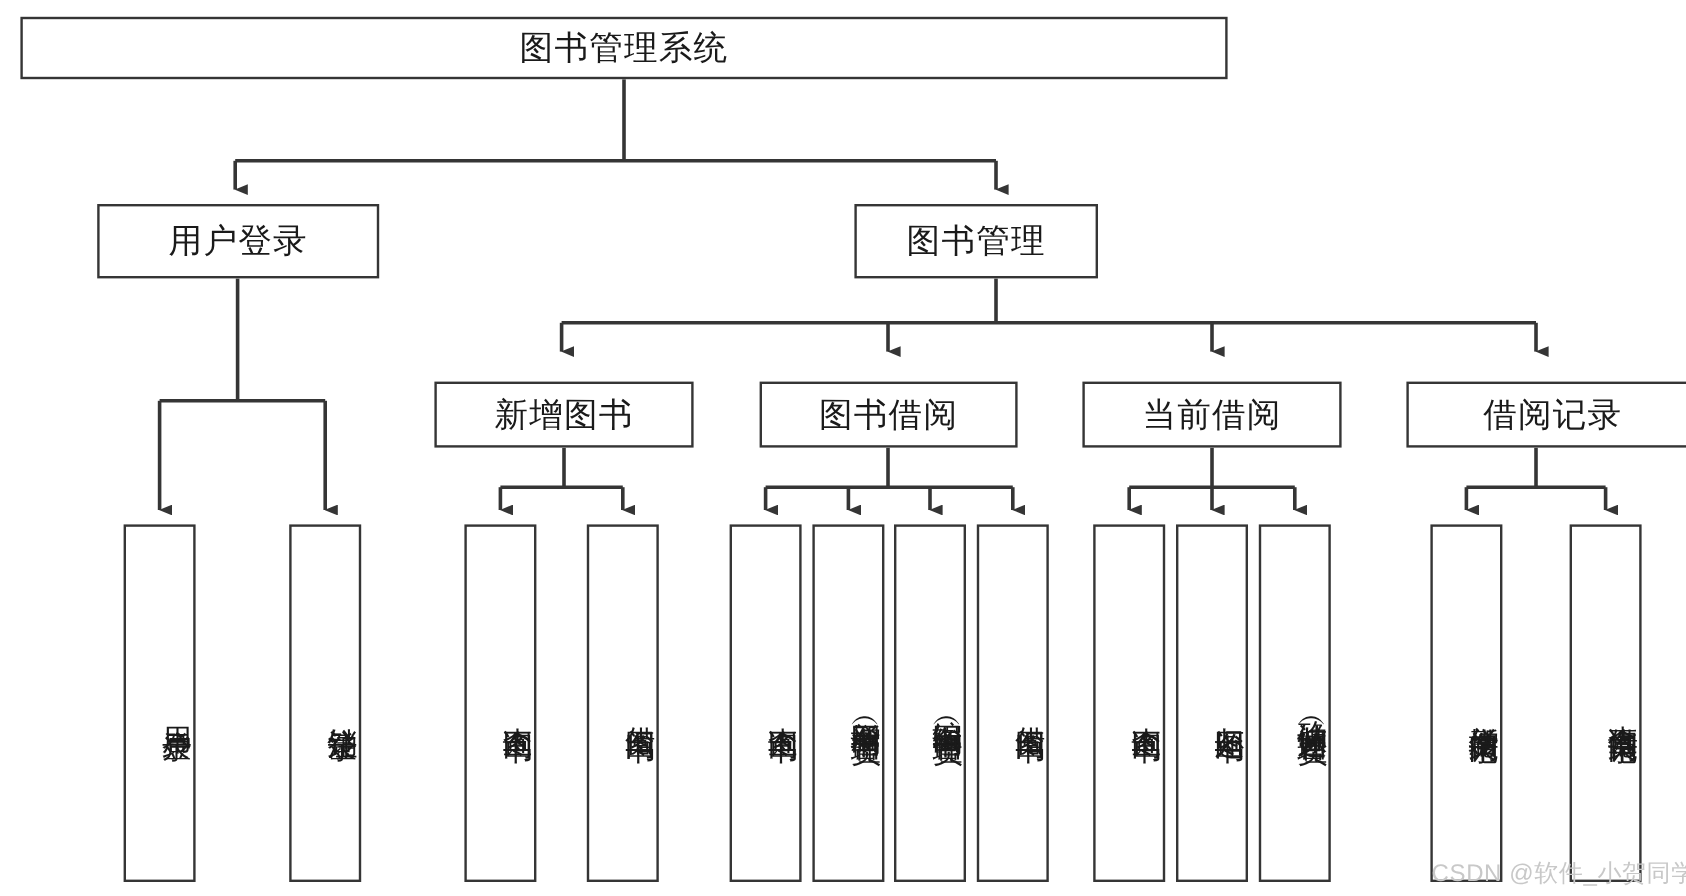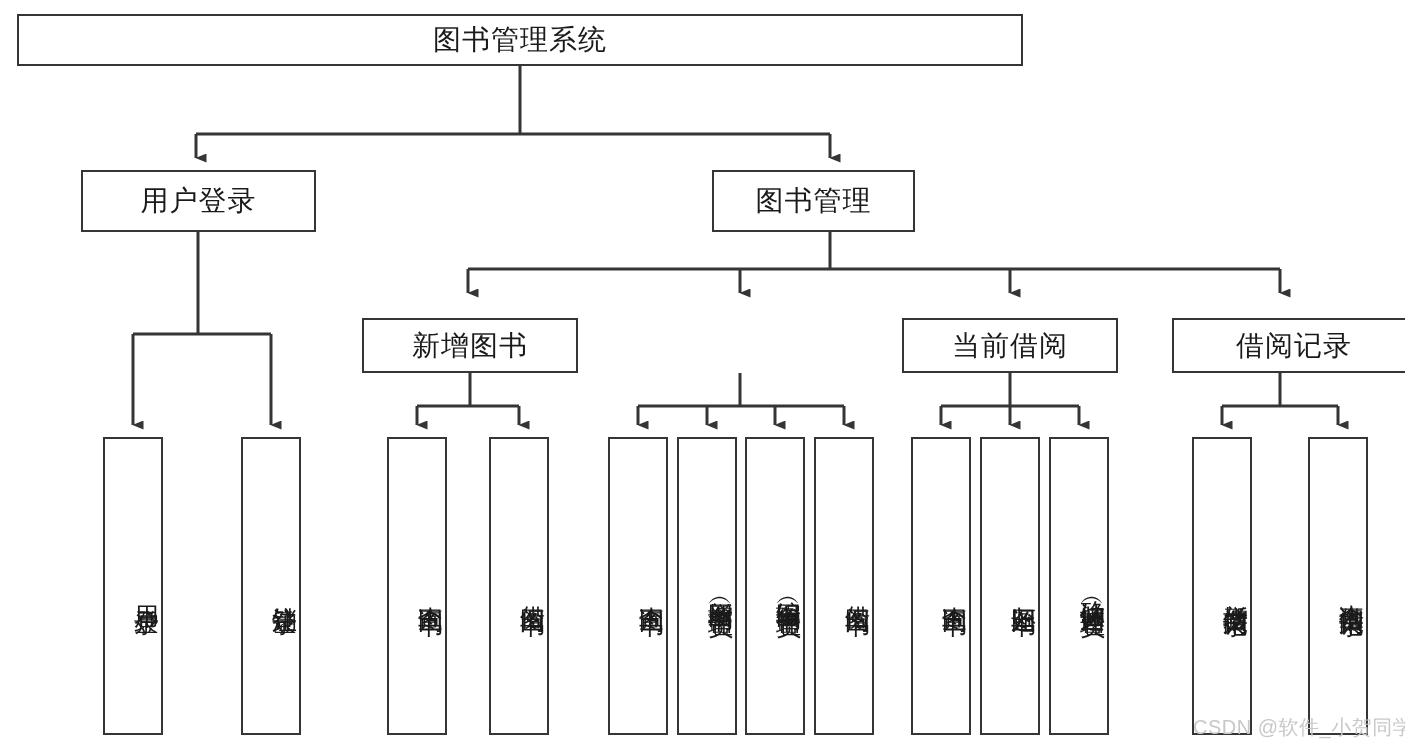--- a/index.html
+++ b/index.html
@@ -144,20 +144,23 @@
   <div class="node-box horizontal" style="left:81px; top:170px; width:235px; height:62px;">
     <span>用户登录</span>
   </div>
   <div class="node-box horizontal" style="left:712px; top:170px; width:203px; height:62px;">
     <span>图书管理</span>
   </div>
 
   <div class="node-box horizontal" style="left:362px; top:318px; width:216px; height:55px;">
     <span>新增图书</span>
   </div>
+  <div class="node-box horizontal" style="left:633px; top:318px; width:215px; height:55px;">
+    <span>图书借阅</span>
+  </div>
   <div class="node-box horizontal" style="left:902px; top:318px; width:216px; height:55px;">
     <span>当前借阅</span>
   </div>
   <div class="node-box horizontal" style="left:1172px; top:318px; width:244px; height:55px;">
     <span>借阅记录</span>
   </div>
 
   <div class="node-box vertical" style="left:103px; top:437px; width:60px; height:298px;">
     <span>用户登录</span>
   </div>

